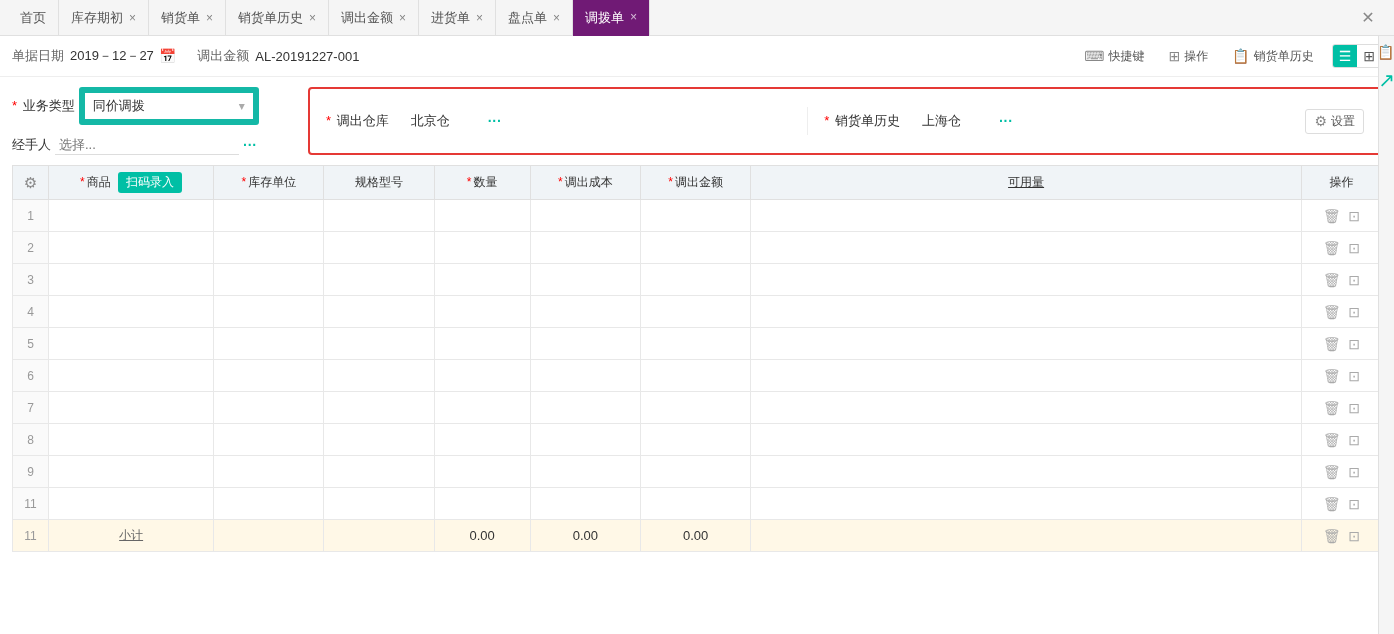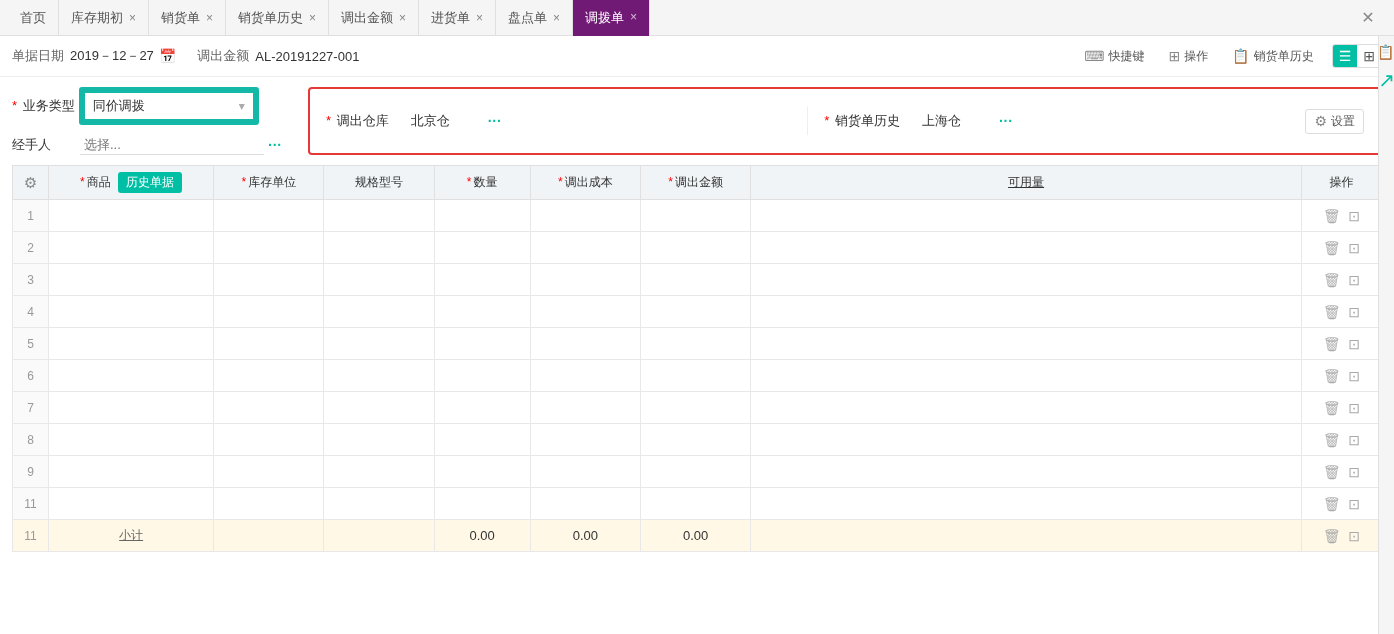--- a/index.html
+++ b/index.html
@@ -203,21 +203,21 @@
             <span class="required">*</span>
             <span>业务类型</span>
           </span>
           <div class="form-select">
             <span>同价调拨</span>
             <span class="arrow">▾</span>
           </div>
         </div>
         <div class="form-row">
           <span class="form-label">经手人</span>
-          <input class="form-input-plain" type="text" style="color: rgb(170, 170, 170); margin-left: 25px;" placeholder="选择...">
+          <input class="form-input-plain" type="text" style="color: rgb(170, 170, 170);" placeholder="选择...">
           <span class="ellipsis-btn">···</span>
         </div>
       </div>
 
       <div class="highlight-box">
         <div class="warehouse-section">
           <span class="form-label">
             <span class="required">*</span>
             <span>调出仓库</span>
           </span>
@@ -244,21 +244,21 @@
 
     <div class="table-wrapper" style="padding: 0 12px; flex:1; overflow-y: auto;">
       <table>
         <thead>
           <tr>
             <th class="settings-col">
               <span class="gear-th">⚙</span>
             </th>
             <th style="min-width:120px;">
               <span class="required">*</span>商品
-              <button class="scan-btn">历史单据</button>
+              <button class="scan-btn">扫码录入</button>
             </th>
             <th>
               <span class="required">*</span>库存单位
             </th>
             <th>规格型号</th>
             <th>
               <span class="required">*</span>数量
             </th>
             <th>
               <span class="required">*</span>调出成本

